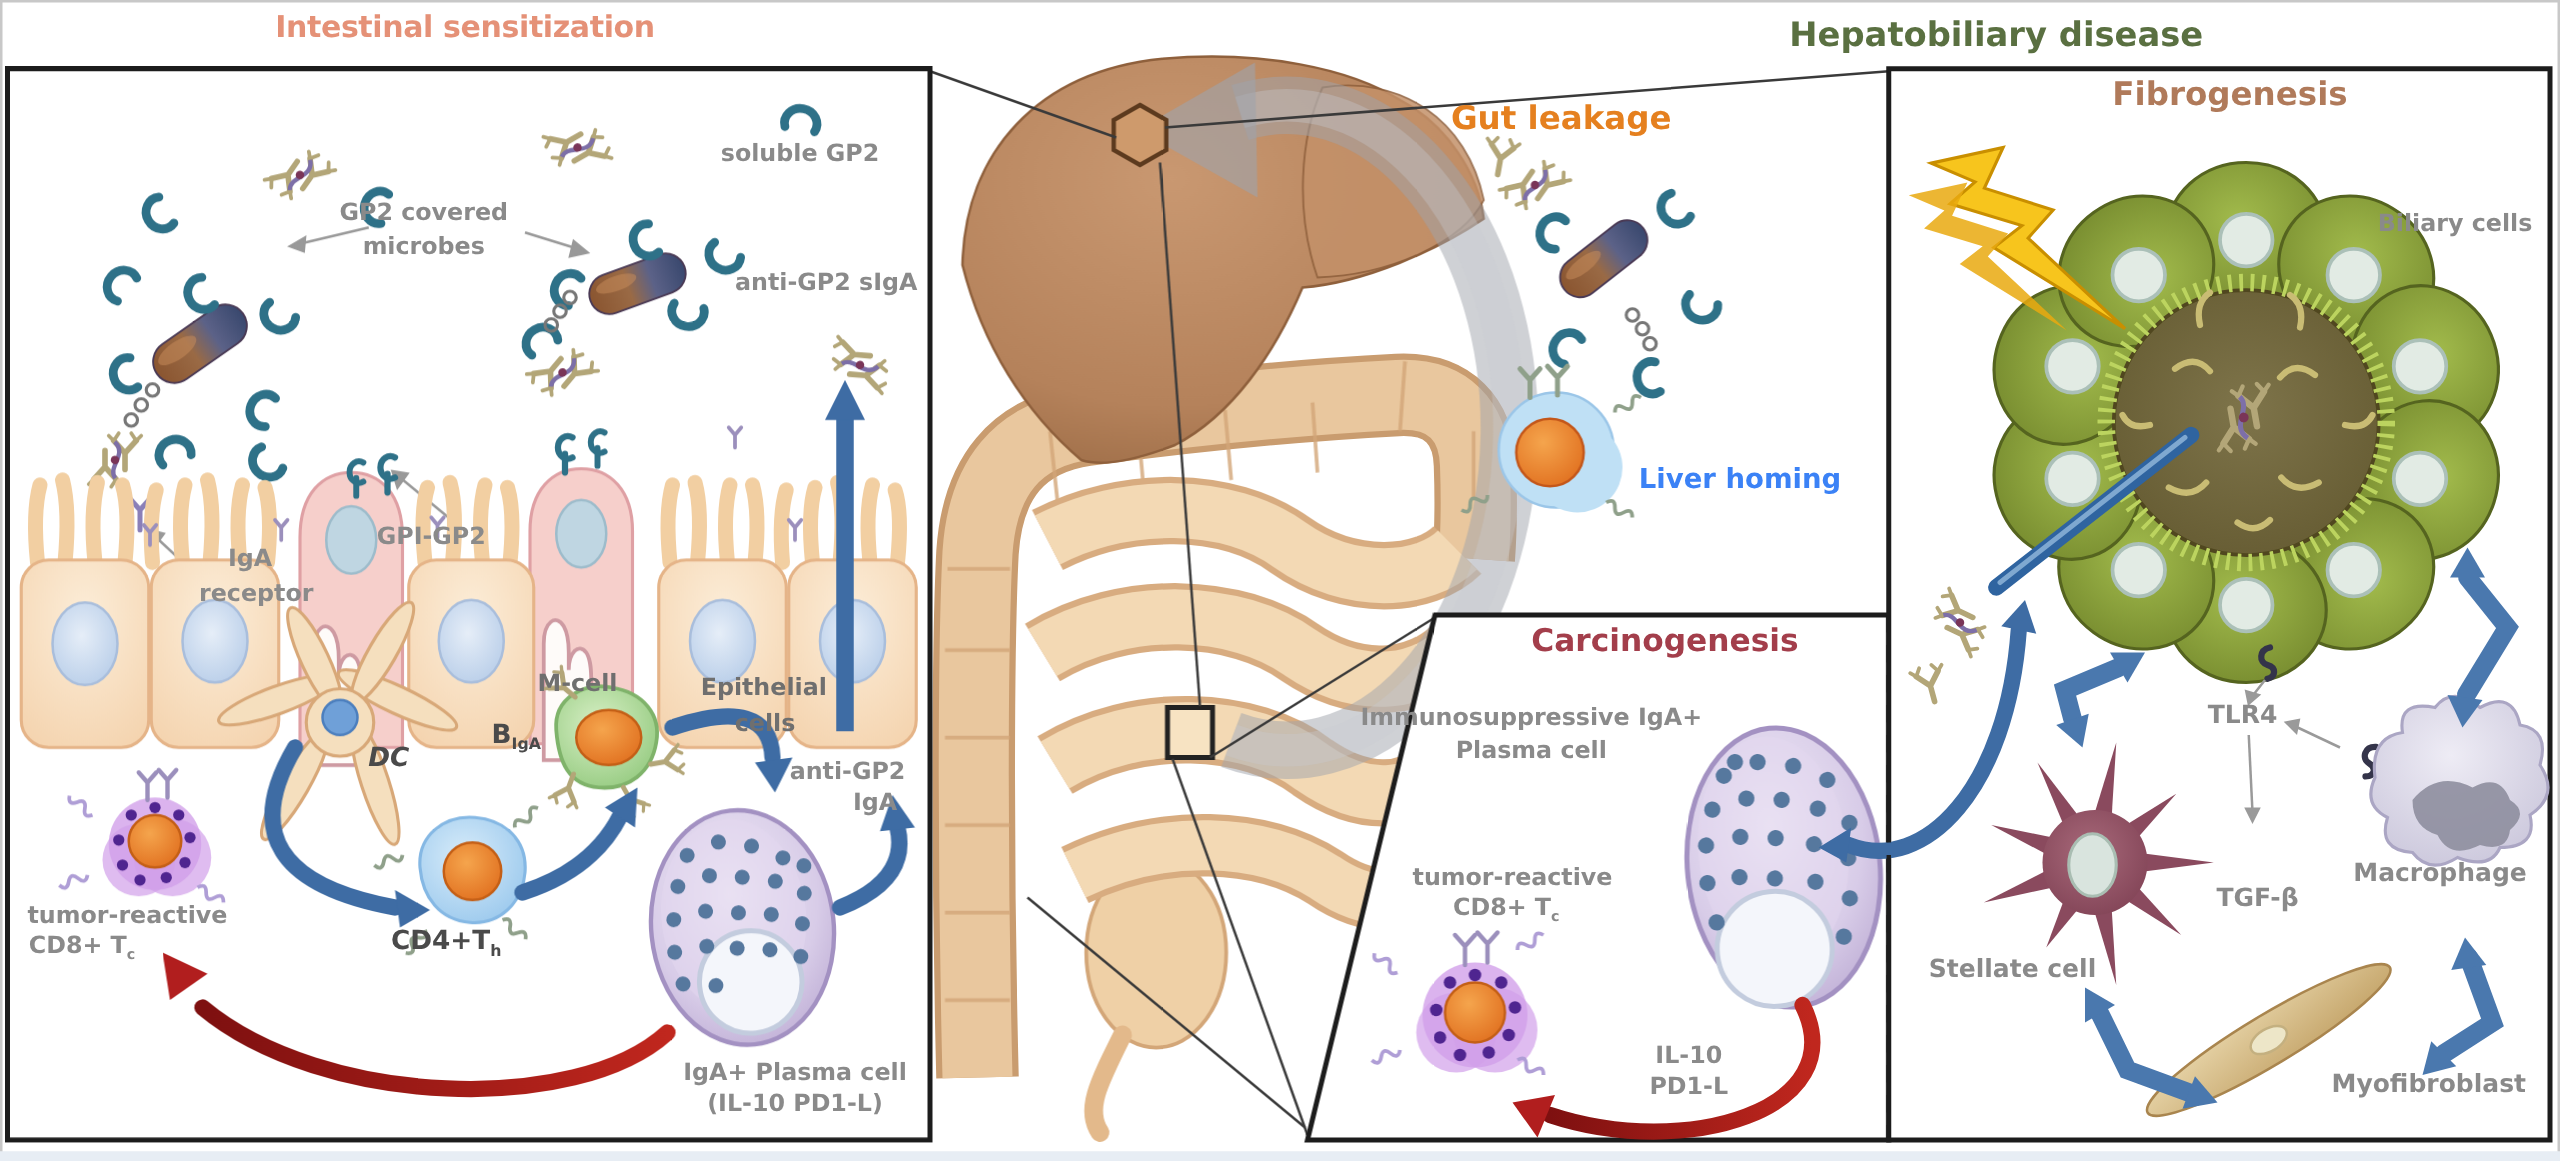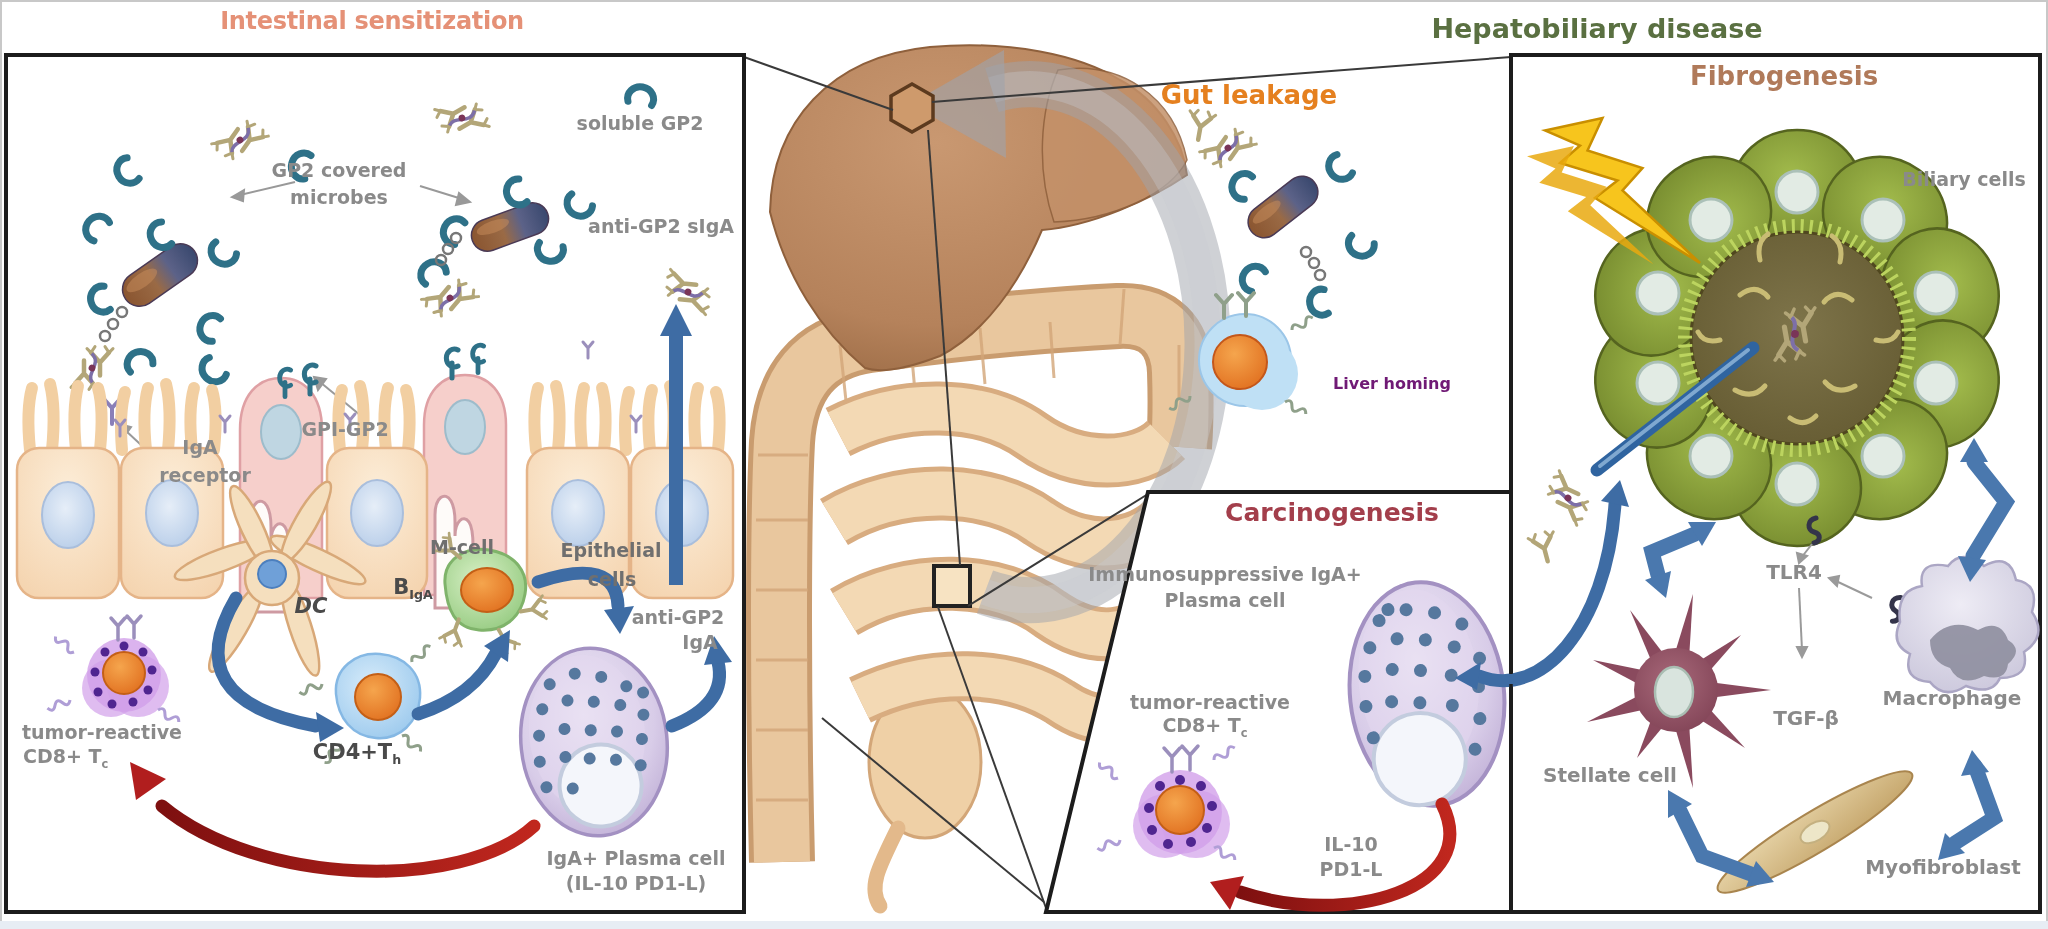--- a/index.html
+++ b/index.html
@@ -6,21 +6,21 @@
   #stage{position:relative;width:2048px;height:929px;overflow:hidden;background:#fff;
          font-family:"DejaVu Sans","Liberation Sans",sans-serif;}
   #art{position:absolute;left:0;top:0;}
   .lbl{position:absolute;transform:translate(-50%,-50%);font-weight:bold;font-size:19px;
        color:#8A8A8A;white-space:nowrap;text-align:center;line-height:1.05;}
   .lbl sub{font-size:0.6em;}
   .dark{color:#4A4A4A;}
   .mid{color:#6F6F6F;}
   .title-int{font-size:24px;color:#E59177;letter-spacing:-0.3px;}
   .title-gut{font-size:26px;color:#E5801F;}
-  .title-liv{font-size:16px;color:#701a75;}
+  .title-liv{font-size:22px;color:#3b82f6;}
   .title-car{font-size:25px;color:#A33E4B;}
   .title-hep{font-size:27px;color:#5A7041;}
   .title-fib{font-size:26px;color:#B07A5A;}
   .leftalign{transform:translate(0,-50%);text-align:left;}
 </style>
 </head>
 <body>
 
 <div id="stage">
 

